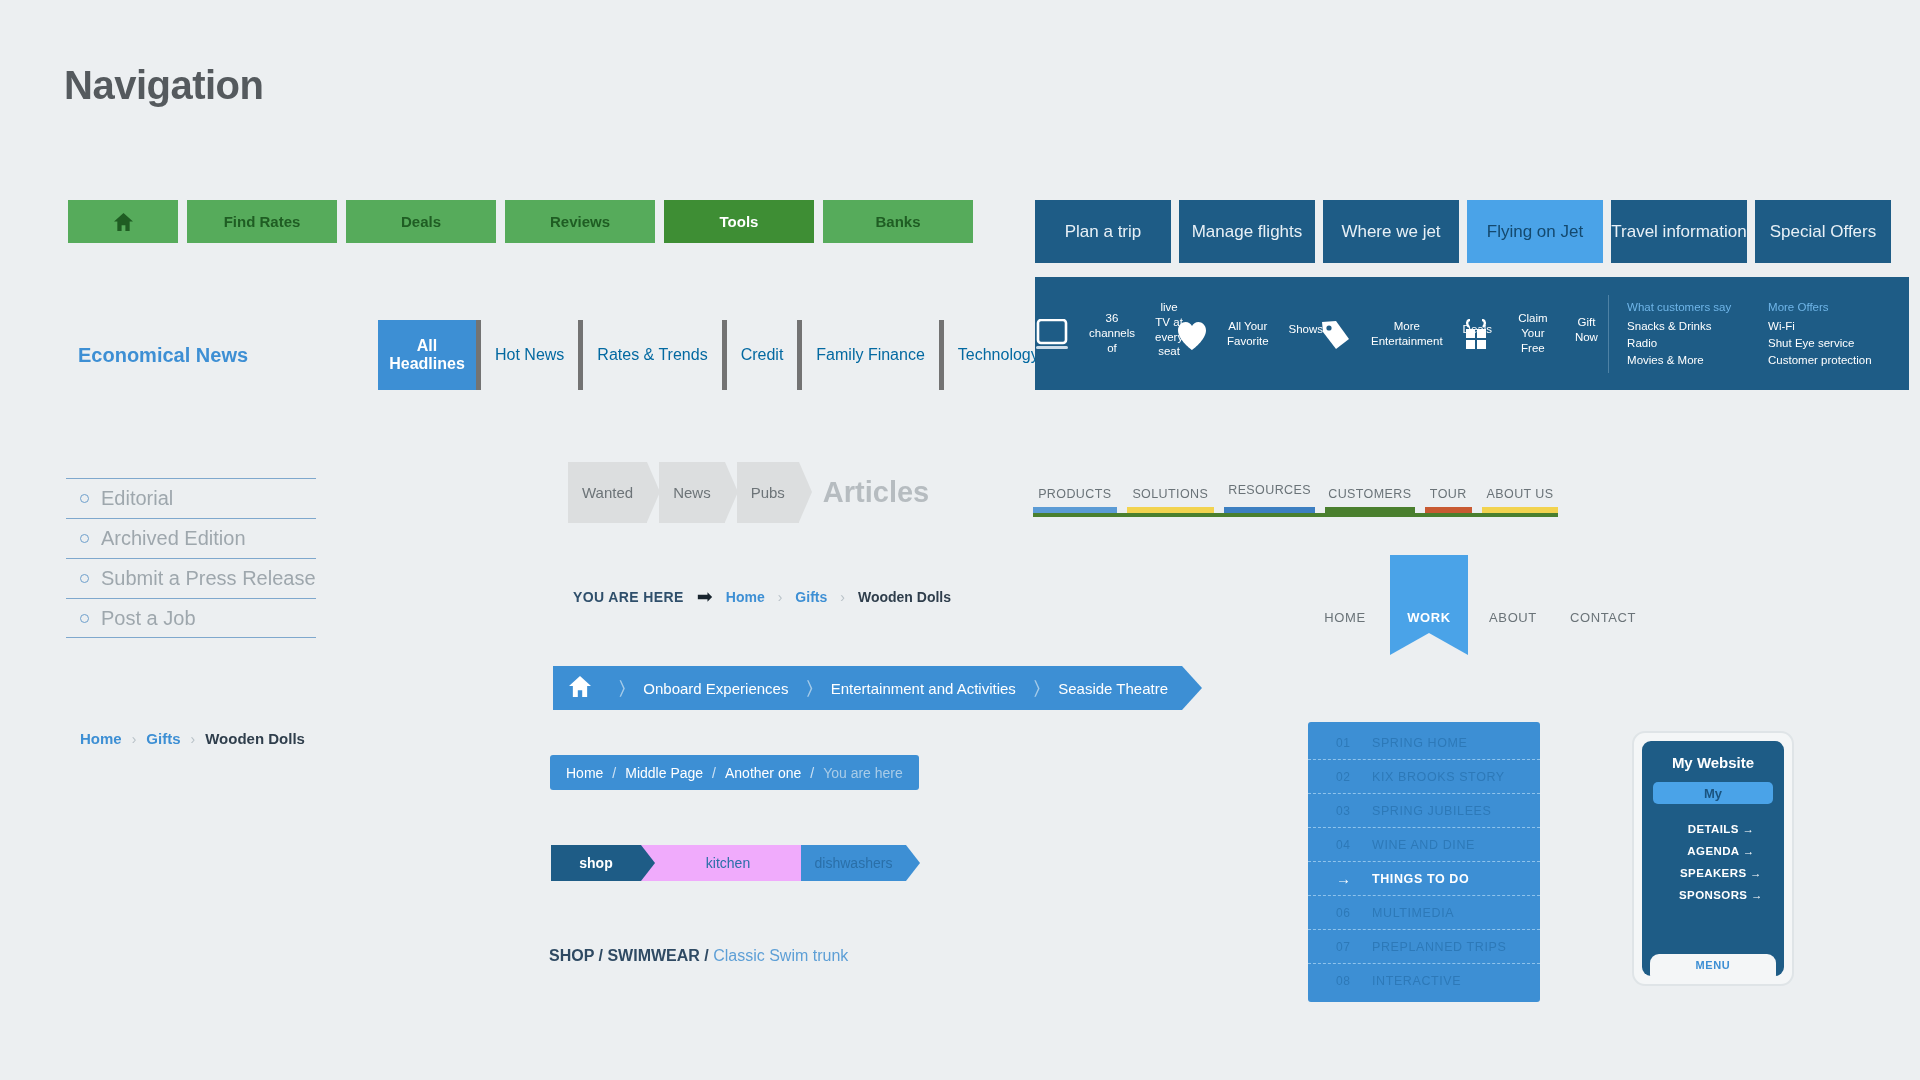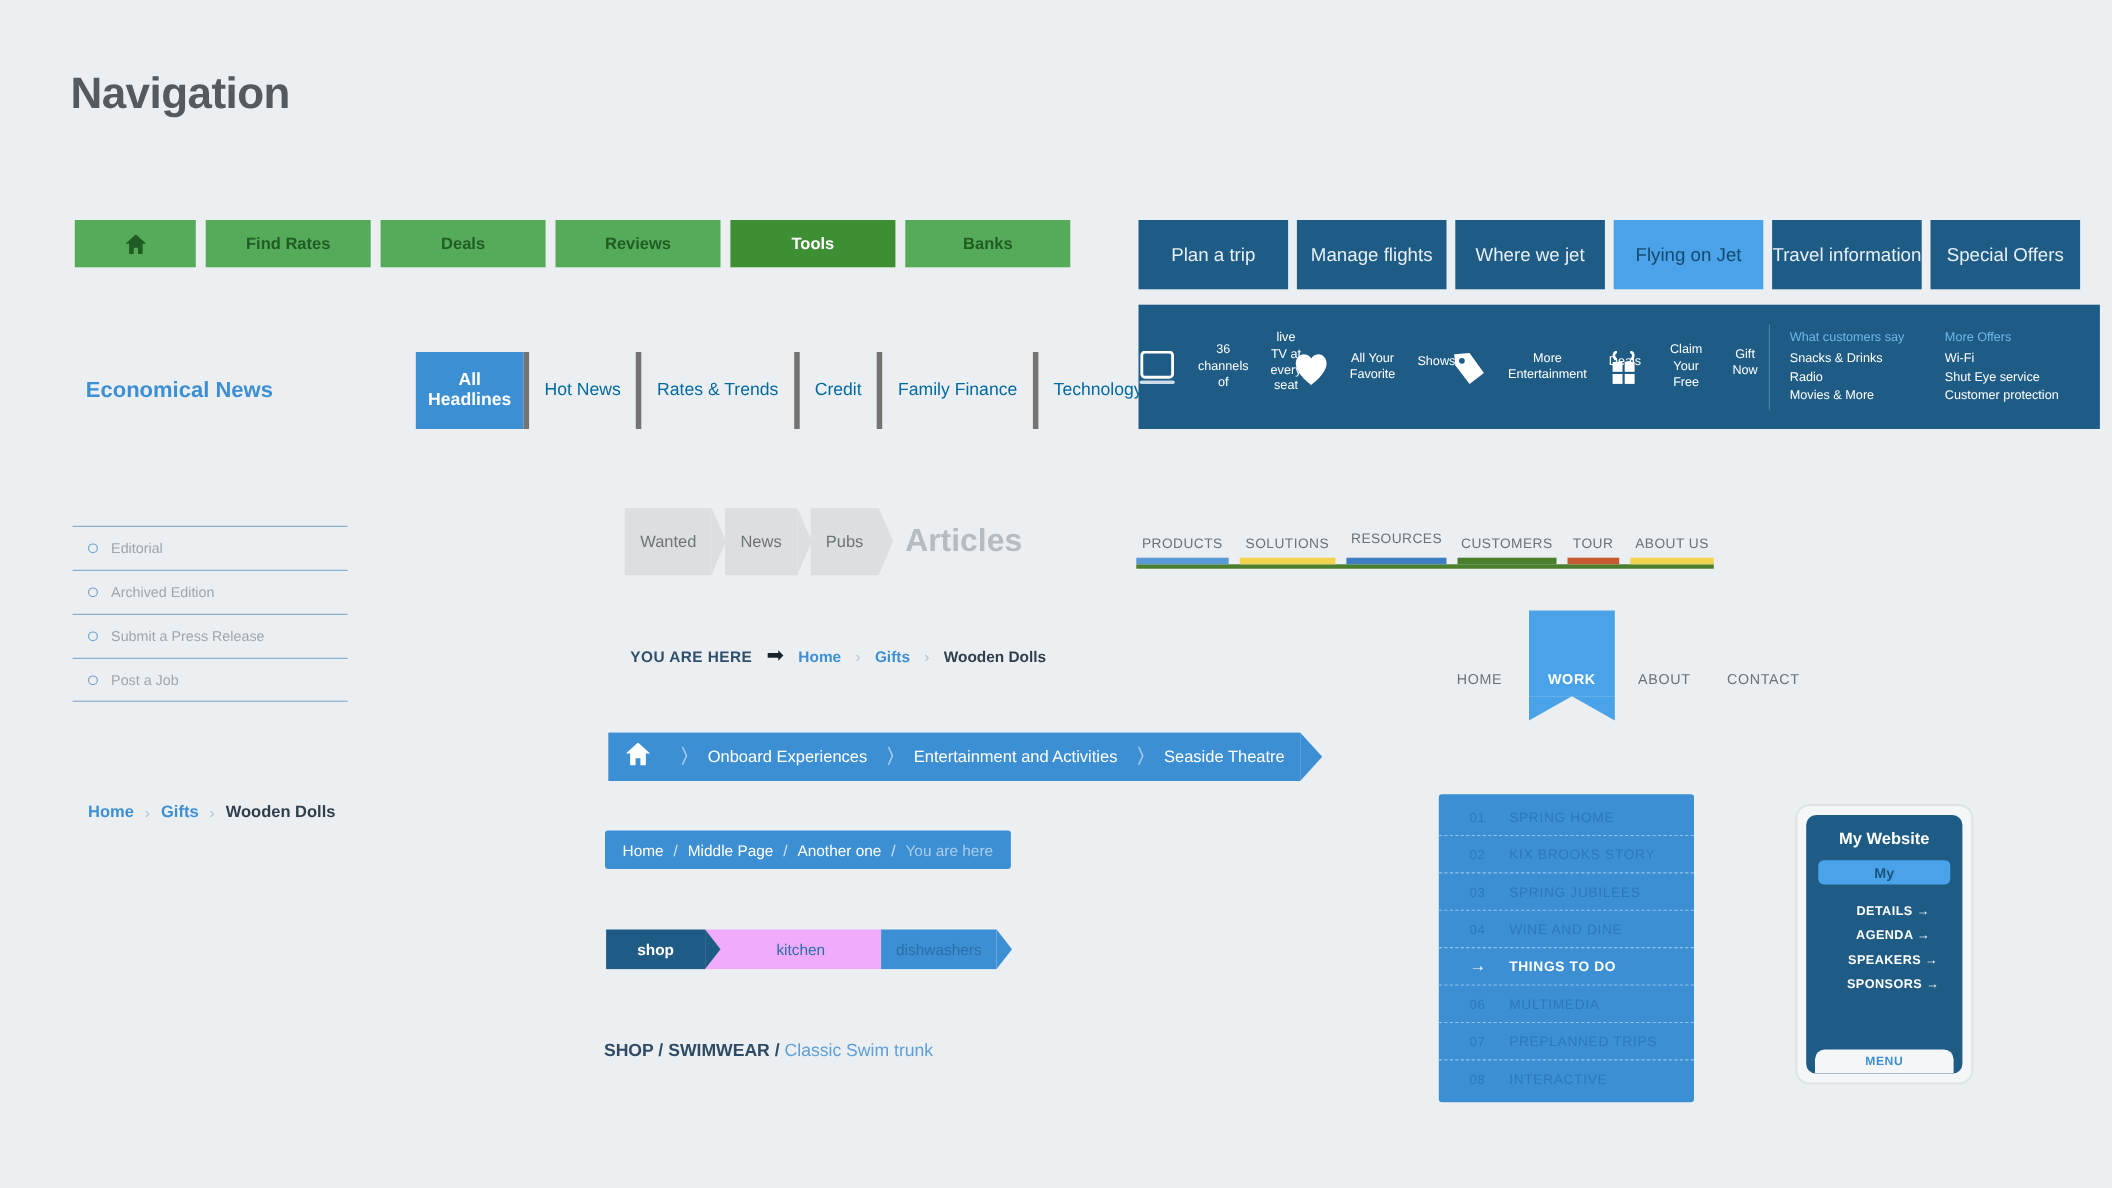--- a/index.html
+++ b/index.html
@@ -53,21 +53,21 @@
   .side-list { position: absolute; left: 66px; top: 478px; width: 250px; }
   .side-list .srow {
     display: flex; align-items: center; gap: 12px;
     height: 40px; border-top: 1px solid #6a9ecb33;
     border-top-color: #7fa8cd; padding-left: 14px; cursor: pointer;
   }
   .side-list .srow .dot {
     width: 9px; height: 9px; border-radius: 50%;
     border: 1.6px solid #6fa0cc; box-sizing: border-box;
   }
-  .side-list .srow .lbl { font-size: 13px; color: #9ea7ad; }
+  .side-list .srow .lbl { font-size: 20px; color: #9ea7ad; }
   .side-list .srow.active .dot { background: #3d8fd4; border-color: #3d8fd4; }
   .side-list .srow.active .lbl { color: #2b7cc4; font-weight: bold; }
   .side-list .srow.last { border-bottom: 1px solid #7fa8cd; }
 
   
   .crumb-simple { position: absolute; left: 80px; top: 730px; display: flex; align-items: center; gap: 10px; font-size: 15px; }
   .crumb-simple a { color: #3d8fd4; font-weight: bold; text-decoration: none; cursor: pointer; }
   .crumb-simple .cur { color: #2f3e4c; font-weight: bold; }
   .crumb-simple .sep { color: #b9c2c8; font-size: 14px; }
 

